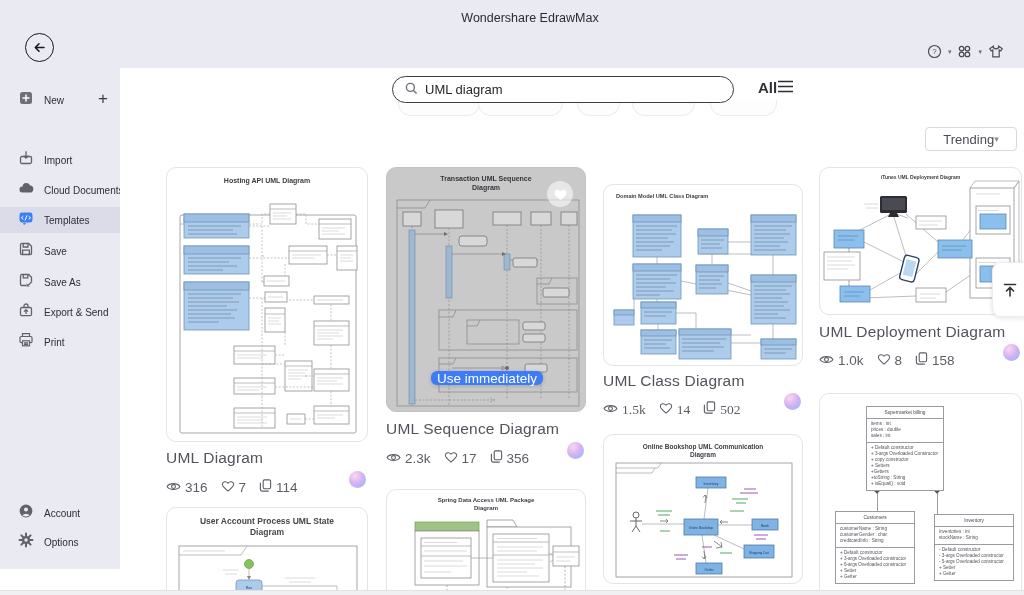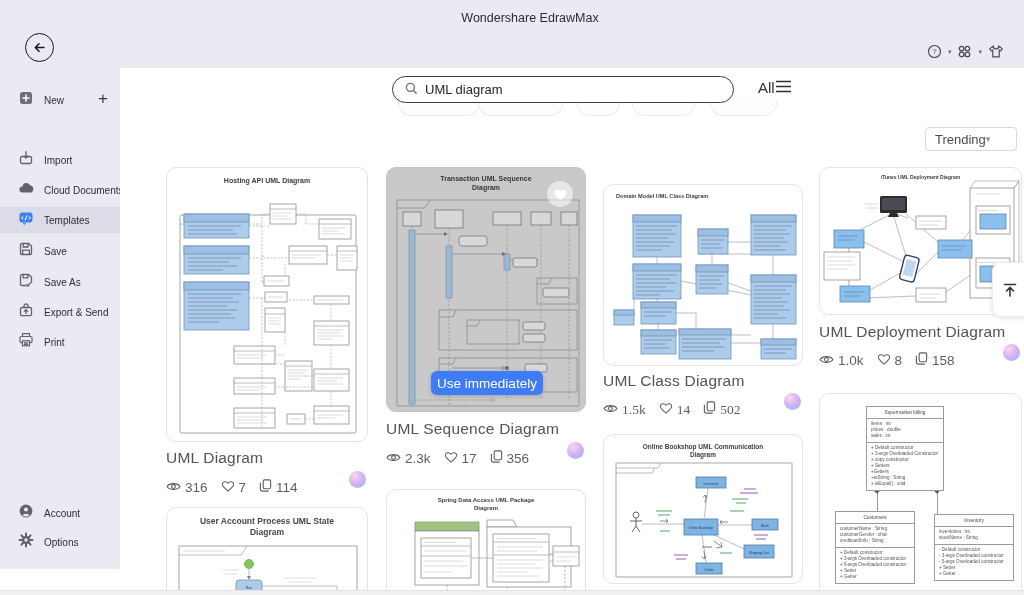--- a/index.html
+++ b/index.html
@@ -32,27 +32,27 @@
 
   
   .content { position:absolute; left:120px; top:68px; width:904px; height:527px; background:#fff; }
 
   .search-pill { position:absolute; left:272px; top:8px; width:342px; height:27px;
     border:1.6px solid #3c3c42; border-radius:14px; background:#fff; display:flex;
     align-items:center; padding:0 12px; gap:7px; z-index:5; }
   .search-pill input { border:none; outline:none; flex:1; font-size:13px; color:#26262b;
     font-family:"Liberation Sans", sans-serif; background:transparent; }
   .all-filter { position:absolute; left:638px; top:11px; display:flex; align-items:center; gap:0;
-    font-size:15px; font-weight:400; color:#303036; cursor:pointer; z-index:5; }
+    font-size:15px; font-weight:700; color:#303036; cursor:pointer; z-index:5; }
 
   .chip { position:absolute; top:32px; height:16px; border:1px solid #ececf0; border-top:none;
     border-radius:0 0 13px 13px; background:#fdfdfe; }
 
   .trending { position:absolute; left:805px; top:59px; width:92px; height:24px; border:1px solid #d8d8de;
-    border-radius:4px; background:#fff; display:flex; align-items:center; justify-content:flex-start;
+    border-radius:4px; background:#fff; display:flex; align-items:center; justify-content:center;
     padding:0 9px; font-size:13px; color:#4b4b54; cursor:pointer; }
   .trending .chev { font-size:9px; color:#8a8a92; }
 
   .scroll-top { position:absolute; left:872px; top:194px; width:34px; height:55px; background:#fff;
     border:1px solid #ededf1; border-right:none; border-radius:9px 0 0 9px;
     box-shadow:0 1px 5px rgba(0,0,0,.12); display:flex; align-items:center; justify-content:center;
     cursor:pointer; z-index:6; }
 
   
   .col { position:absolute; }
@@ -65,21 +65,21 @@
   .thumb.hovered { background:#c9c9c9; border-color:#c2c2c2; }
   .thumb svg { display:block; }
   .tt { position:absolute; left:0; right:0; text-align:center; font-weight:600; color:#3d3d44; z-index:2; line-height:1.25; }
 
   .card-title { font-size:15.5px; letter-spacing:.2px; color:#53535c; white-space:nowrap; overflow:hidden; cursor:pointer; }
   .stats { display:flex; align-items:center; font-size:13.5px; color:#5d5d66; position:relative; }
   .stat { display:flex; align-items:center; gap:4px; margin-right:13px;margin-top:8px; }
   .sphere { position:absolute; right:2px; top:0; width:17px; height:17px; border-radius:50%;
     background:radial-gradient(circle at 35% 28%, #fbd6ef, #d4b2f3 48%, #9db9f5 82%, #8fb0f0); }
 
-  .use-btn { position:absolute; left:44px; top:203px; width:112px; height:24px; background:#3e7cf7;
+  .use-btn { position:absolute; left:44px; top:203px; width:112px; height:14px; background:#3e7cf7;
     color:#fff; font-size:13.5px; border:none; border-radius:6px; z-index:3; cursor:pointer;
     display:flex; align-items:center; justify-content:center; box-shadow:0 1px 4px rgba(0,0,0,.2);
     font-family:"Liberation Sans", sans-serif; }
   .fav-btn { position:absolute; right:12px; top:13px; width:26px; height:26px; border-radius:50%;
     background:rgba(255,255,255,.55); display:flex; align-items:center; justify-content:center; z-index:3; cursor:pointer; }
 
   
   .uml-class { position:absolute; background:#fff; border:1px solid #9a9aa0; font-size:4.6px;
     line-height:6px; color:#55555c; }
   .uml-class .nm { text-align:center; border-bottom:1px solid #9a9aa0; padding:2.5px 0 2px; font-size:4.8px; color:#46464c; }

